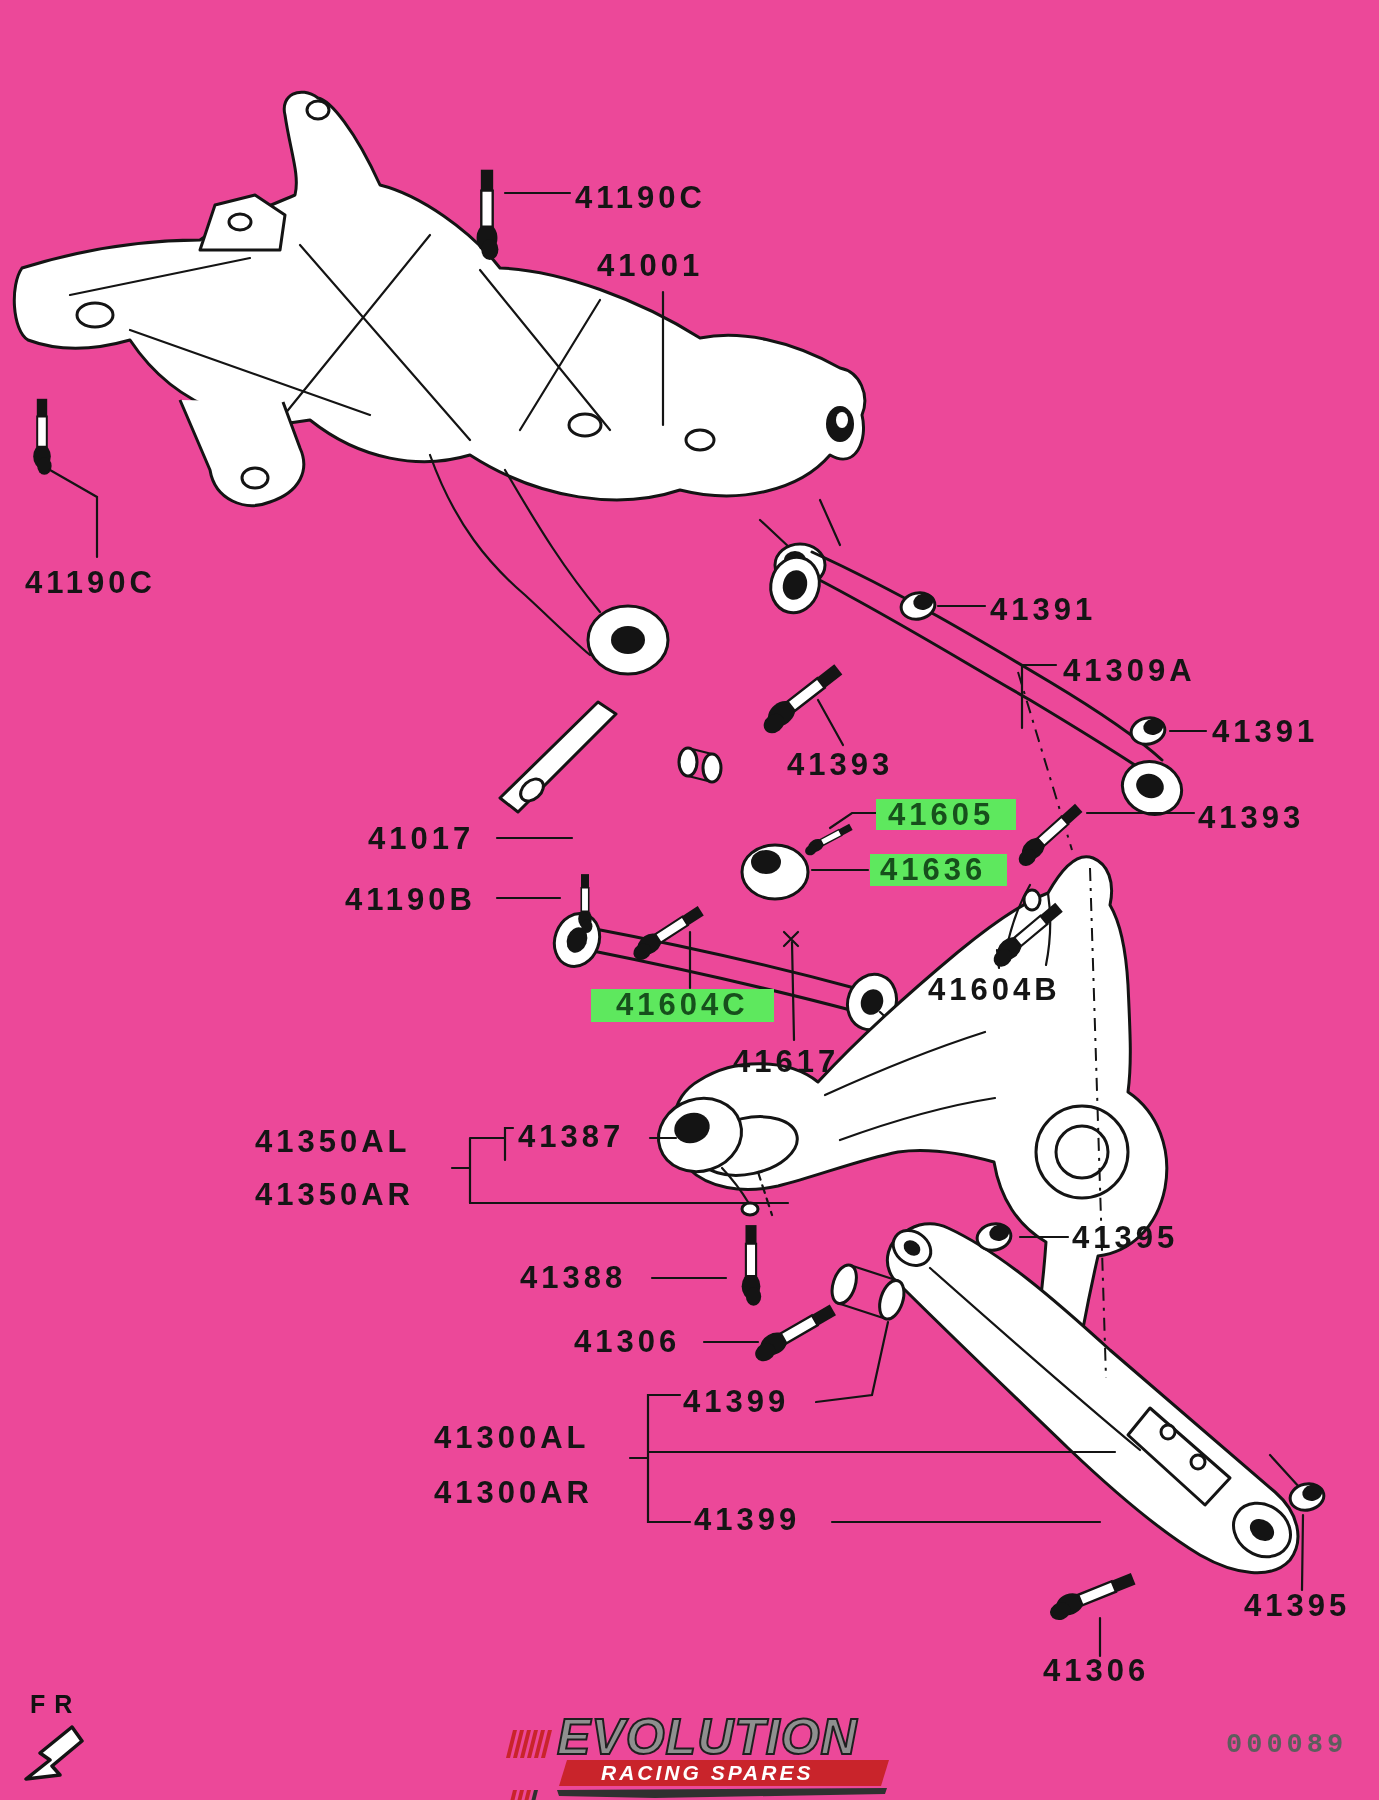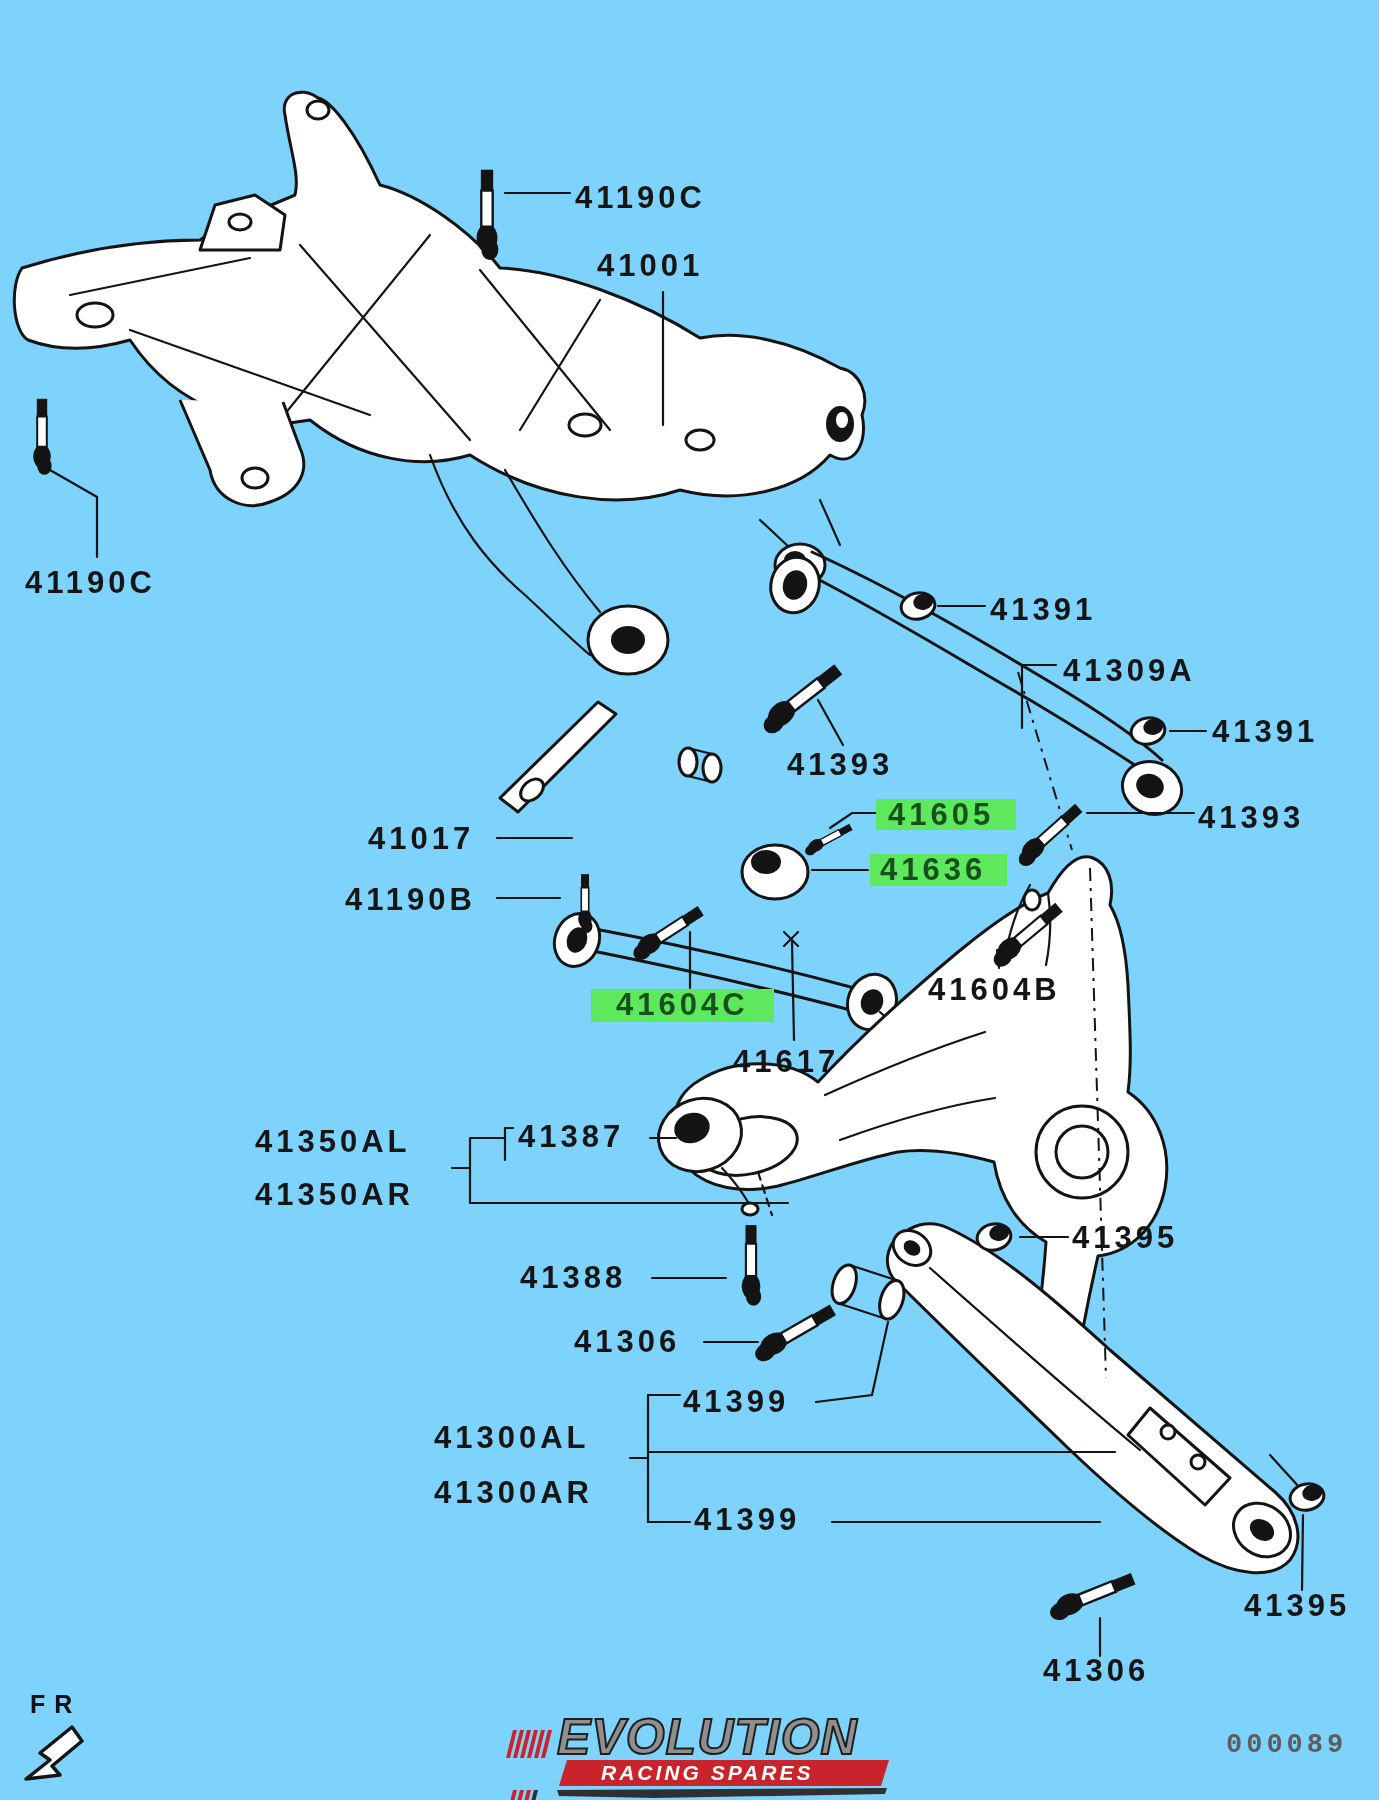--- a/index.html
+++ b/index.html
@@ -1,16 +1,16 @@
 <!DOCTYPE html>
 <html><head>
 <meta charset="utf-8">
 <style>
   html,body{margin:0;padding:0;background:#ffffff;}
-  .stage{position:relative;width:1379px;height:1800px;background:#7dd3fc;overflow:hidden;}
+  .stage{position:relative;width:1379px;height:1800px;background:#ec4899;overflow:hidden;}
   svg{display:block;}
   .ln{fill:none;stroke:#141414;stroke-width:3;stroke-linecap:round;stroke-linejoin:round;}
   .thin{fill:none;stroke:#141414;stroke-width:2.2;stroke-linecap:round;}
   .wht{fill:#ffffff;stroke:#141414;stroke-width:3;stroke-linejoin:round;}
   .dk{fill:#141414;stroke:none;}
   .dash{fill:none;stroke:#141414;stroke-width:2;stroke-dasharray:13 7 3 7;}
   .pl{font-family:"Liberation Sans","DejaVu Sans",sans-serif;font-weight:bold;font-size:31px;
       letter-spacing:4px;fill:#151515;}
   .plg{font-family:"Liberation Sans","DejaVu Sans",sans-serif;font-weight:bold;font-size:31px;
       letter-spacing:4px;fill:#17501c;}

